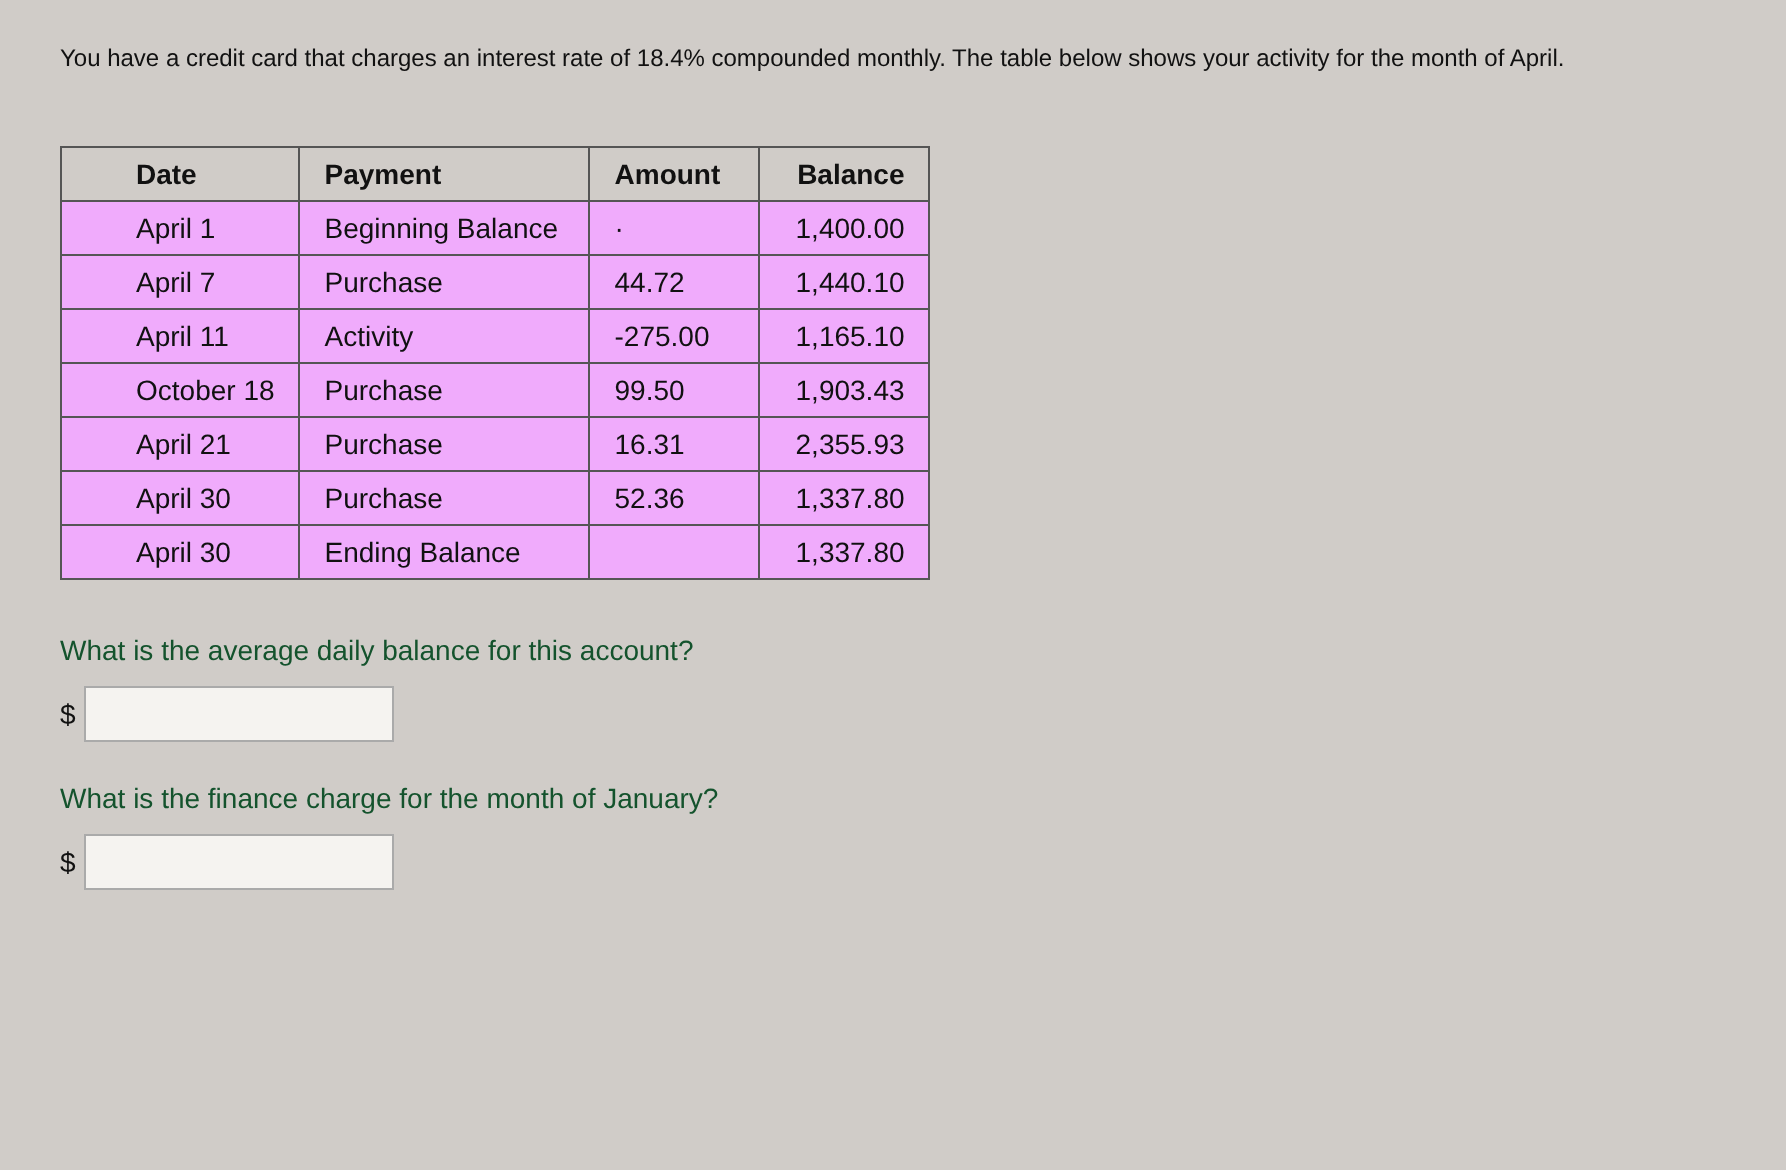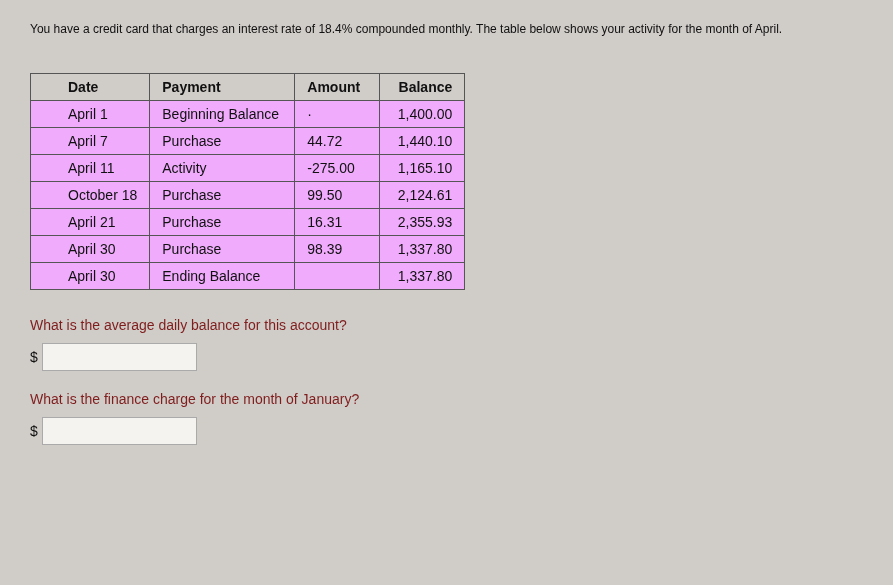--- a/index.html
+++ b/index.html
@@ -67,21 +67,21 @@
     }
 
     .col-balance {
       min-width: 85px;
       text-align: right;
     }
 
     .question-text {
       font-size: 14px;
       margin-bottom: 10px;
-      color: #7f1d1d;
+      color: #14532d;
     }
 
     .input-row {
       display: flex;
       align-items: center;
       margin-bottom: 20px;
     }
 
     .dollar-sign {
       font-size: 14px;
@@ -131,32 +131,32 @@
         <tr>
           <td class="col-date">April 11</td>
           <td class="col-activity">Activity</td>
           <td class="col-amount">-275.00</td>
           <td class="col-balance">1,165.10</td>
         </tr>
         <tr>
           <td class="col-date">October 18</td>
           <td class="col-activity">Purchase</td>
           <td class="col-amount">99.50</td>
-          <td class="col-balance">2,124.61</td>
+          <td class="col-balance">1,903.43</td>
         </tr>
         <tr>
           <td class="col-date">April 21</td>
           <td class="col-activity">Purchase</td>
           <td class="col-amount">16.31</td>
           <td class="col-balance">2,355.93</td>
         </tr>
         <tr>
           <td class="col-date">April 30</td>
           <td class="col-activity">Purchase</td>
-          <td class="col-amount">98.39</td>
+          <td class="col-amount">52.36</td>
           <td class="col-balance">1,337.80</td>
         </tr>
         <tr>
           <td class="col-date">April 30</td>
           <td class="col-activity">Ending Balance</td>
           <td class="col-amount"></td>
           <td class="col-balance">1,337.80</td>
         </tr>
       </tbody>
   </table>

